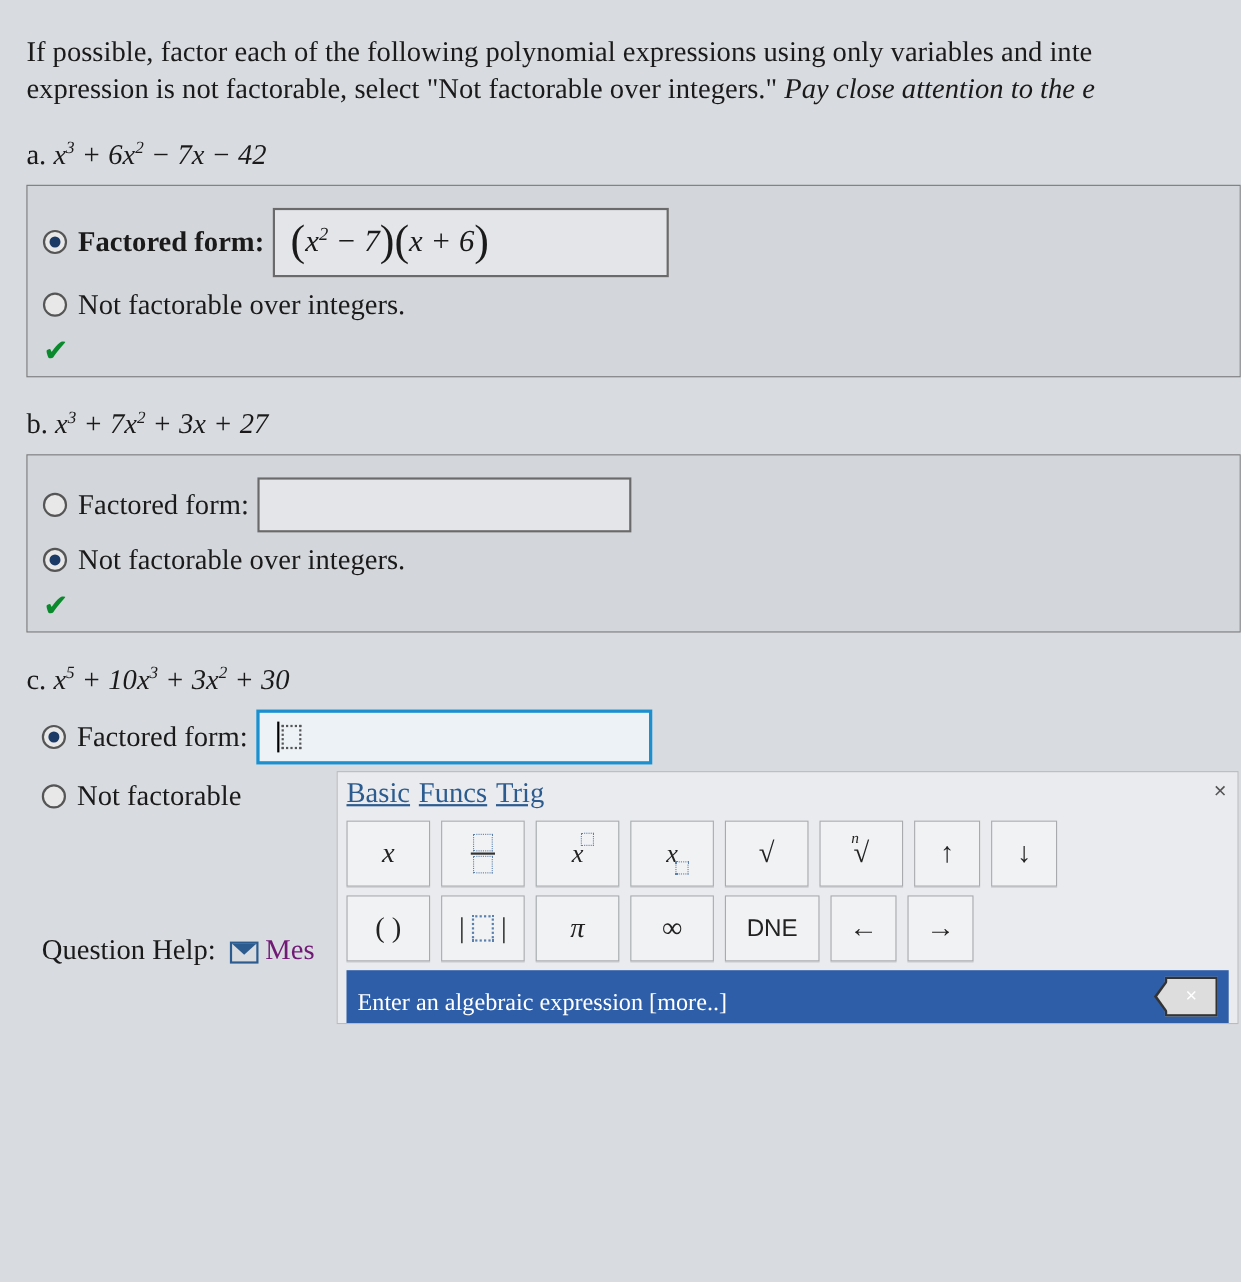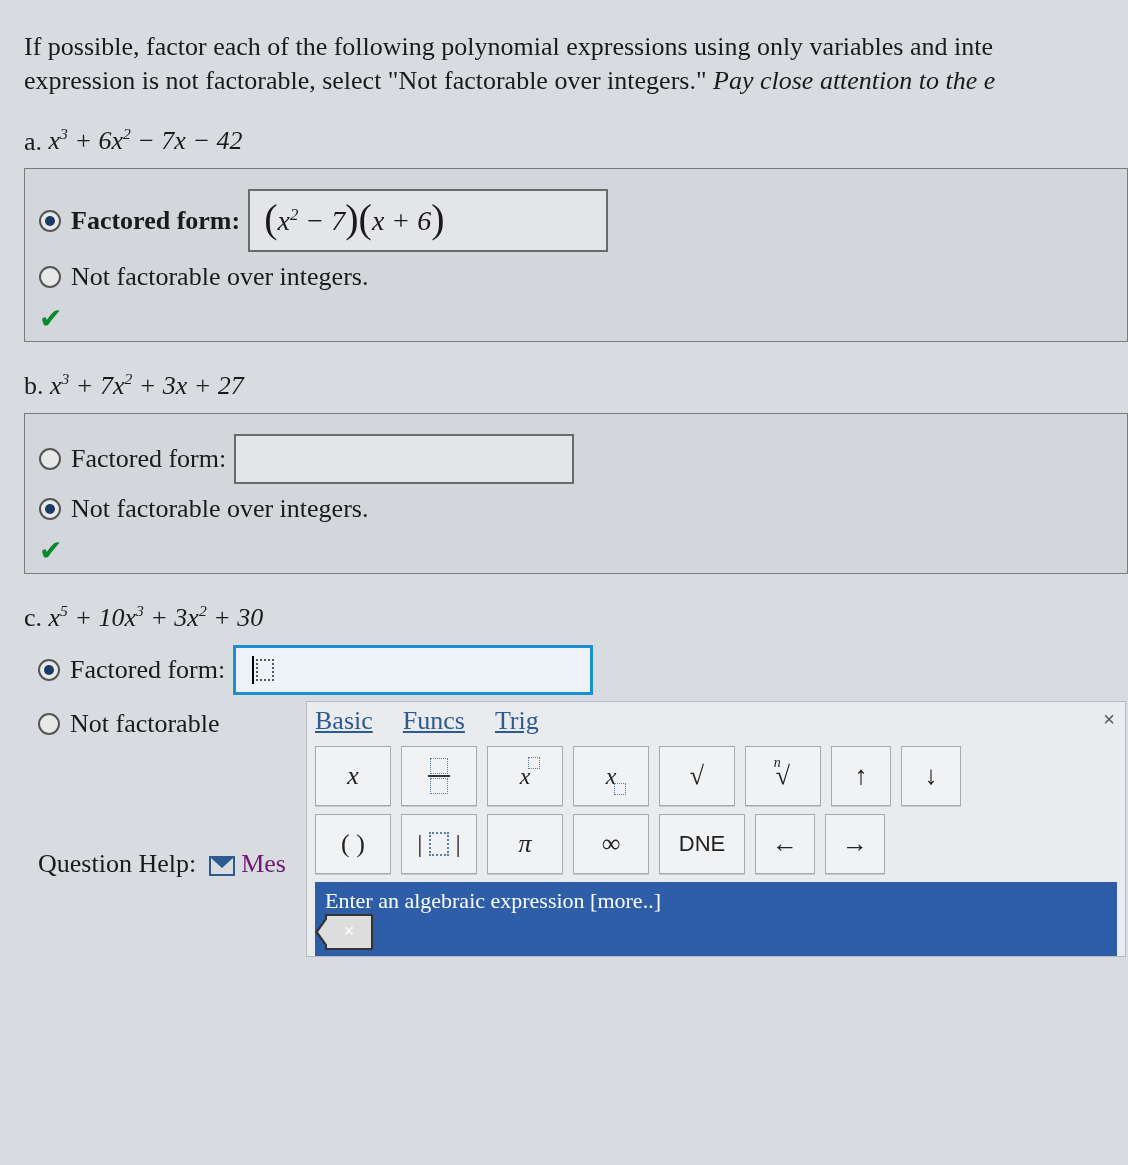--- a/index.html
+++ b/index.html
@@ -44,35 +44,35 @@
   .big-paren{font-size:40px;vertical-align:middle;position:relative;top:-2px;}
   .check{color:#0a8a2c;font-size:28px;margin-top:4px;}
   
   .palette-wrap{position:relative;}
   .palette{
     position:absolute;left:268px;top:-4px;
     background:#e9ebee;border:1px solid #b9bbbf;
     width:820px;padding:4px 8px 0 8px;box-sizing:border-box;
     font-family:Arial,sans-serif;font-size:22px;
   }
-  .palette .tabs{display:flex;gap:30px;font-family:"Times New Roman",serif;font-size:26px;color:#2c5b8f;margin-bottom:10px;}
+  .palette .tabs{display:flex;gap:8px;font-family:"Times New Roman",serif;font-size:26px;color:#2c5b8f;margin-bottom:10px;}
   .palette .tabs .tab{text-decoration:underline;cursor:pointer;}
   .palette .close-x{position:absolute;right:10px;top:6px;font-size:20px;color:#555;cursor:pointer;font-family:Arial,sans-serif;}
   .palette .row{display:flex;gap:10px;margin:8px 0;}
   .pbtn{
     width:74px;height:58px;border:1px solid #a8aaae;background:#f1f2f4;
     display:inline-flex;align-items:center;justify-content:center;
     font-size:26px;font-family:"Times New Roman",serif;cursor:pointer;
     box-shadow:0 1px 0 #c8cacd;color:#222;
   }
   .pbtn.narrow{width:58px;}
   .pbtn .box{display:inline-block;width:16px;height:20px;border:2px dotted #5a7fad;}
   .hint-bar{
     background:#2f5ea8;color:#fff;font-family:"Times New Roman",serif;font-size:22px;
-    padding:6px 10px;margin-top:8px;display:flex;align-items:flex-start;justify-content:space-between;flex-direction:column;
+    padding:6px 10px;margin-top:8px;display:flex;align-items:flex-end;justify-content:space-between;
   }
   .backspace{
     width:44px;height:32px;border:2px solid #333;background:#ddd;
     display:inline-flex;align-items:center;justify-content:center;position:relative;
   }
   .backspace::before{
     content:"";position:absolute;left:-12px;top:0;width:0;height:0;
     border-top:16px solid transparent;border-bottom:16px solid transparent;border-right:12px solid #333;
   }
   .backspace::after{

